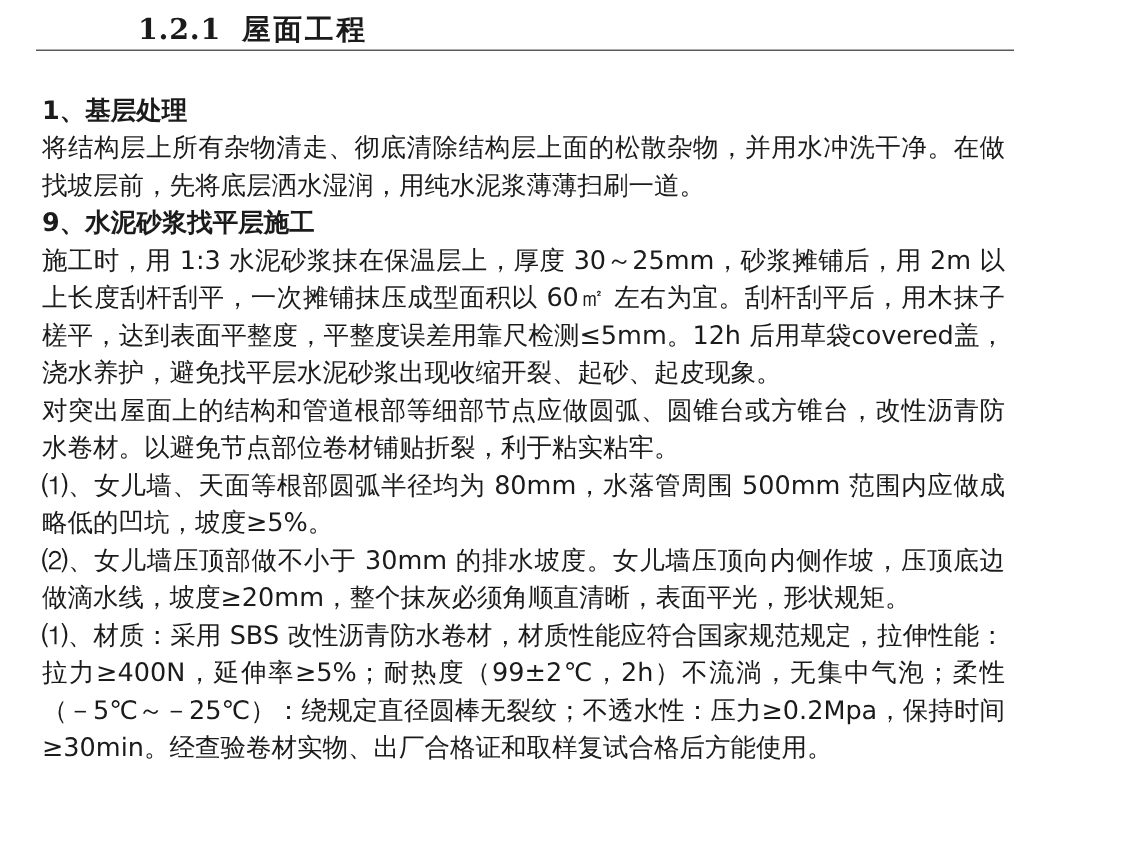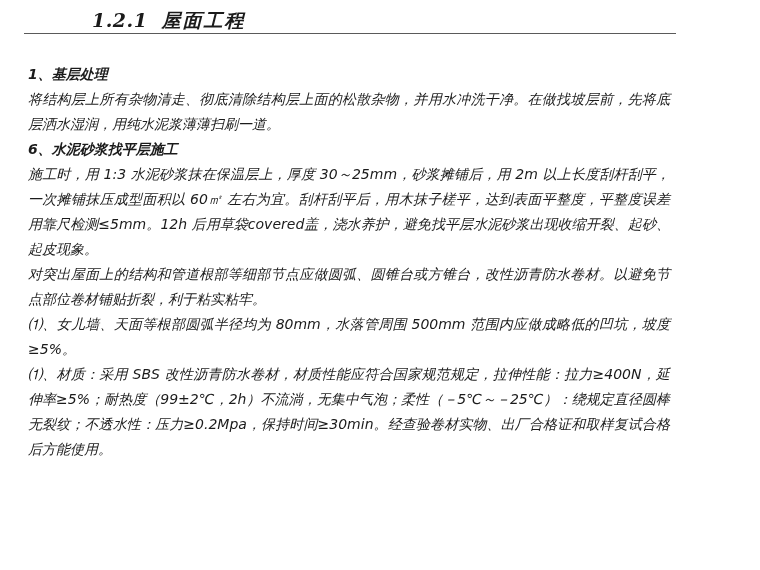--- a/index.html
+++ b/index.html
@@ -13,21 +13,20 @@
     font-family: "DejaVu Sans", "Liberation Sans", sans-serif;
     color: #1b1b1b;
     overflow: hidden;
   }
   .page {
     position: relative;
     width: 700px;
     height: 570px;
     box-sizing: border-box;
     padding: 0;
-    font-style: italic;
   }
   .heading-wrap {
     padding: 8px 0 0 0;
     margin: 0 24px 0 24px;
     border-bottom: 1px solid #5a5a5a;
     height: 34px;
     box-sizing: border-box;
   }
   .heading {
     font-size: 19px;
@@ -43,21 +42,21 @@
     margin-right: 14px;
   }
   .heading .ttl {
     font-family: "DejaVu Sans", "Liberation Sans", sans-serif;
     font-weight: bold;
     letter-spacing: 2px;
   }
   .body {
     margin: 0 30px 0 28px;
     padding-top: 28px;
-    font-size: 14px;
+    font-size: 17px;
     line-height: 25px;
   }
   p.para {
     margin: 0;
     padding: 0;
     text-align: justify;
     text-justify: inter-ideograph;
     word-break: break-all;
   }
   p.bold {
@@ -71,20 +70,21 @@
 
   <div class="heading-wrap">
     <div class="heading">
       <span class="num">1.2.1</span><span class="ttl">屋面工程</span>
     </div>
   </div>
 
   <div class="body">
     <p class="para bold">1、基层处理</p>
     <p class="para">将结构层上所有杂物清走、彻底清除结构层上面的松散杂物，并用水冲洗干净。在做找坡层前，先将底层洒水湿润，用纯水泥浆薄薄扫刷一道。</p>
-    <p class="para bold">6、水泥砂浆找平层施工</p>
+    <p class="para bold">9、水泥砂浆找平层施工</p>
     <p class="para">施工时，用 1:3 水泥砂浆抹在保温层上，厚度 30～25mm，砂浆摊铺后，用 2m 以上长度刮杆刮平，一次摊铺抹压成型面积以 60㎡ 左右为宜。刮杆刮平后，用木抹子槎平，达到表面平整度，平整度误差用靠尺检测≤5mm。12h 后用草袋covered盖，浇水养护，避免找平层水泥砂浆出现收缩开裂、起砂、起皮现象。</p>
     <p class="para">对突出屋面上的结构和管道根部等细部节点应做圆弧、圆锥台或方锥台，改性沥青防水卷材。以避免节点部位卷材铺贴折裂，利于粘实粘牢。</p>
     <p class="para">⑴、女儿墙、天面等根部圆弧半径均为 80mm，水落管周围 500mm 范围内应做成略低的凹坑，坡度≥5%。</p>
+    <p class="para">⑵、女儿墙压顶部做不小于 30mm 的排水坡度。女儿墙压顶向内侧作坡，压顶底边做滴水线，坡度≥20mm，整个抹灰必须角顺直清晰，表面平光，形状规矩。</p>
     <p class="para">⑴、材质：采用 SBS 改性沥青防水卷材，材质性能应符合国家规范规定，拉伸性能：拉力≥400N，延伸率≥5%；耐热度（99±2℃，2h）不流淌，无集中气泡；柔性（－5℃～－25℃）：绕规定直径圆棒无裂纹；不透水性：压力≥0.2Mpa，保持时间≥30min。经查验卷材实物、出厂合格证和取样复试合格后方能使用。</p>
   </div>
 
 </div>
 
 </body></html>

